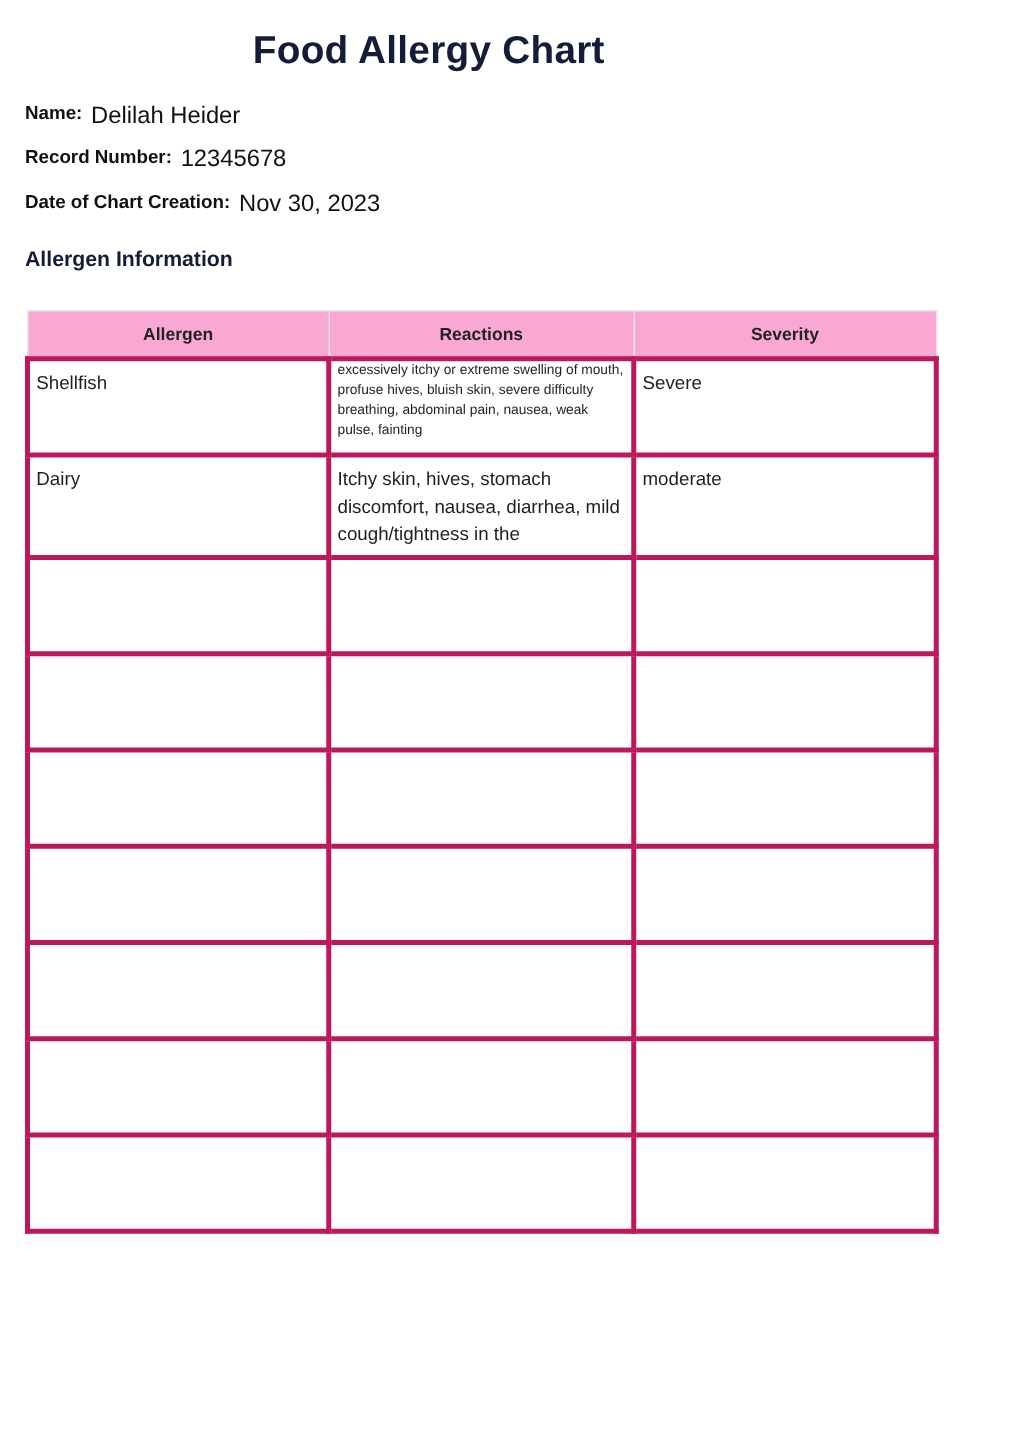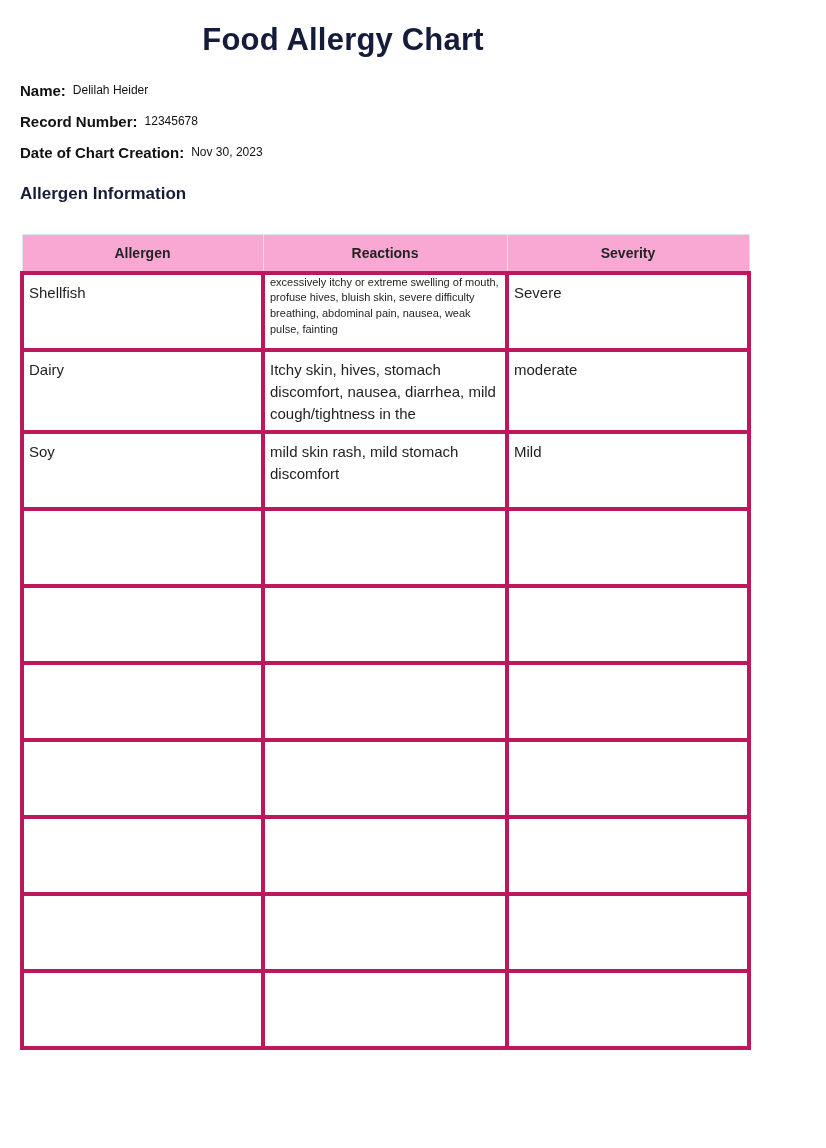--- a/index.html
+++ b/index.html
@@ -35,32 +35,32 @@
     letter-spacing: 0.2px;
     line-height: 1.15;
   }
 
   
   .meta-block {
     margin-top: 24px;
   }
   .meta-row {
     display: flex;
-    align-items: center;
+    align-items: flex-start;
     margin-bottom: 13px;
     line-height: 1.2;
   }
   .meta-label {
     font-size: 15px;
     font-weight: bold;
     color: #111111;
     white-space: nowrap;
   }
   .meta-value {
-    font-size: 12px;
+    font-size: 19px;
     font-weight: normal;
     color: #111111;
     margin-left: 7px;
     white-space: nowrap;
   }
 
   
   .section-heading {
     margin: 22px 0 0 0;
     font-size: 17px;
@@ -159,25 +159,20 @@
           <tr>
             <td>Shellfish</td>
             <td class="tiny">excessively itchy or extreme swelling of mouth, profuse hives, bluish skin, severe difficulty breathing, abdominal pain, nausea, weak pulse, fainting</td>
             <td>Severe</td>
           </tr>
           <tr>
             <td>Dairy</td>
             <td>Itchy skin, hives, stomach discomfort, nausea, diarrhea, mild cough/tightness in the</td>
             <td>moderate</td>
           </tr>
-          <tr>
-            <td>Soy</td>
-            <td>mild skin rash, mild stomach discomfort</td>
-            <td>Mild</td>
-          </tr>
           <tr class="empty-row">
             <td></td>
             <td></td>
             <td></td>
           </tr>
           <tr class="empty-row">
             <td></td>
             <td></td>
             <td></td>
           </tr>

